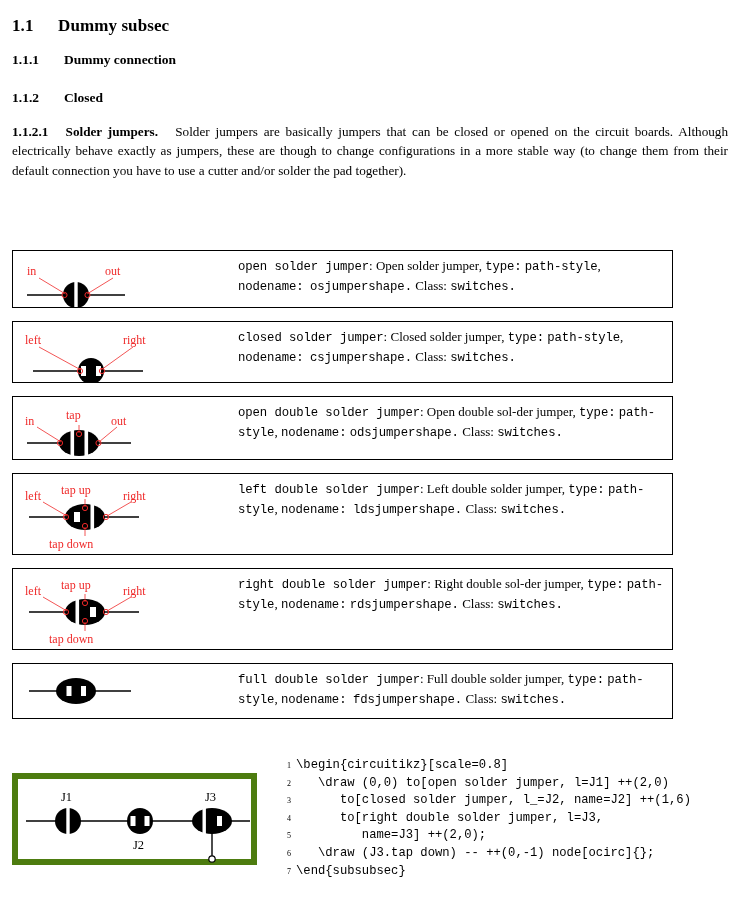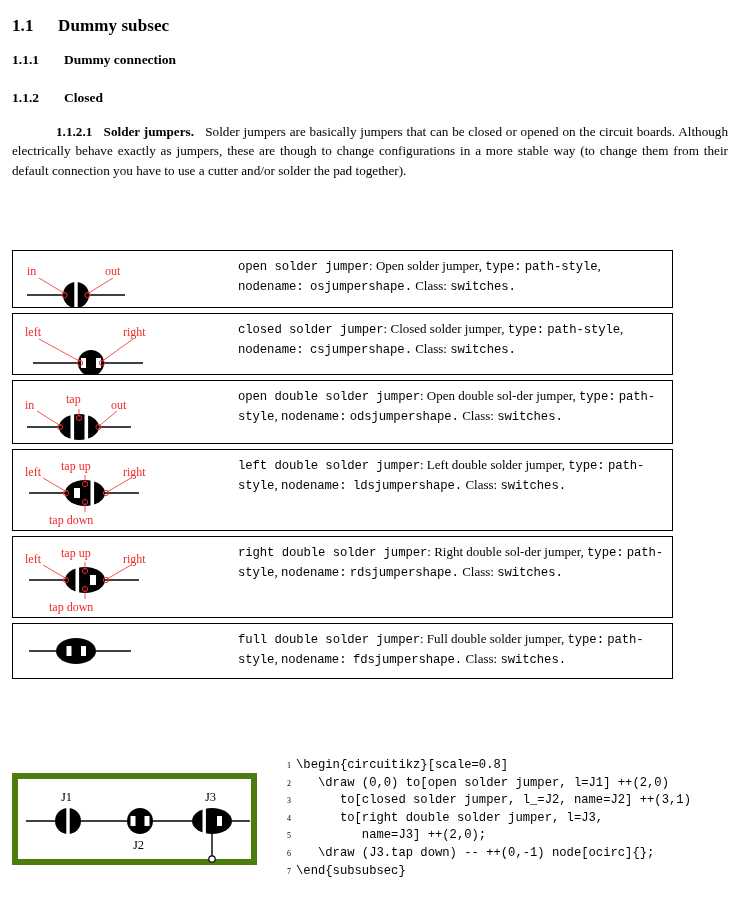--- a/index.html
+++ b/index.html
@@ -44,37 +44,37 @@
 
   .h-para {
     position: absolute;
     left: 12px;
     top: 122px;
     width: 716px;
     font-size: 13.2px;
     line-height: 19.3px;
     text-align: justify;
   }
-  .h-para .pnum { font-weight: bold; margin-left: 44px; }
+  .h-para .pnum { font-weight: bold; }
   .h-para .ptitle { font-weight: bold; }
   .h-para .ptext { }
 
   
   .shape-table {
     position: absolute;
     left: 12px;
     top: 250px;
     width: 661px;
   }
   .shape-row {
     display: flex;
     align-items: stretch;
     border: 1px solid #000;
     box-sizing: border-box;
-    margin-bottom: 5px;
+    margin-bottom: 13px;
     background: #fff;
   }
   .cell-symbol {
     width: 216px;
     flex: 0 0 216px;
     position: relative;
     box-sizing: border-box;
   }
   .cell-symbol svg { display: block; }
   .cell-desc {
@@ -304,20 +304,20 @@
       <text x="187" y="22" font-family="Liberation Serif, serif" font-size="12.5" fill="#000">J3</text>
 
       <line x1="194" y1="50" x2="194" y2="77" stroke="#000" stroke-width="1.4"></line>
       <circle cx="194" cy="80" r="3.2" fill="#fff" stroke="#000" stroke-width="1.2"></circle>
     </svg>
   </div>
 
   <div class="code-block">
     <div class="code-line"><span class="code-num">1</span><span class="code-text">\begin{circuitikz}[scale=0.8]</span></div>
     <div class="code-line"><span class="code-num">2</span><span class="code-text">   \draw (0,0) to[open solder jumper, l=J1] ++(2,0)</span></div>
-    <div class="code-line"><span class="code-num">3</span><span class="code-text">      to[closed solder jumper, l_=J2, name=J2] ++(3,1)</span></div>
+    <div class="code-line"><span class="code-num">3</span><span class="code-text">      to[closed solder jumper, l_=J2, name=J2] ++(1,6)</span></div>
     <div class="code-line"><span class="code-num">4</span><span class="code-text">      to[right double solder jumper, l=J3,</span></div>
     <div class="code-line"><span class="code-num">5</span><span class="code-text">         name=J3] ++(2,0);</span></div>
     <div class="code-line"><span class="code-num">6</span><span class="code-text">   \draw (J3.tap down) -- ++(0,-1) node[ocirc]{};</span></div>
     <div class="code-line"><span class="code-num">7</span><span class="code-text">\end{subsubsec}</span></div>
   </div>
 
 </div>
 
 </body></html>

